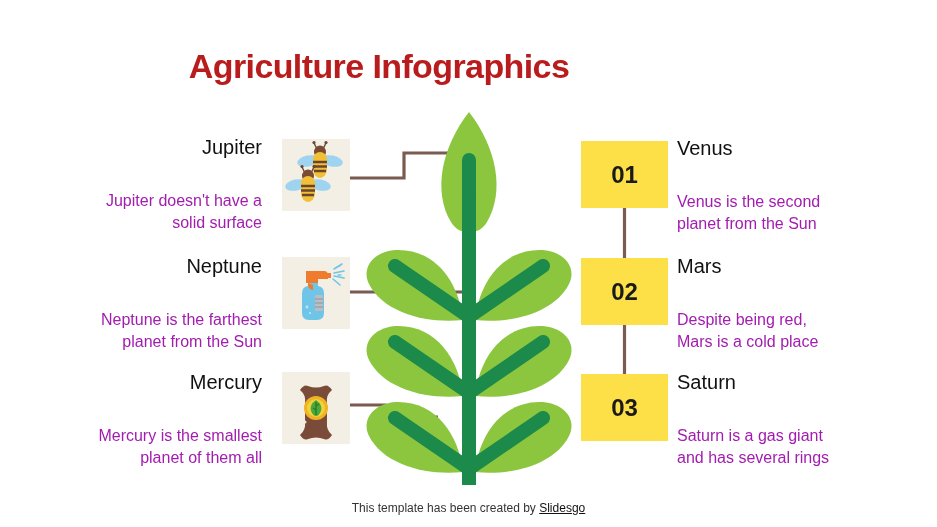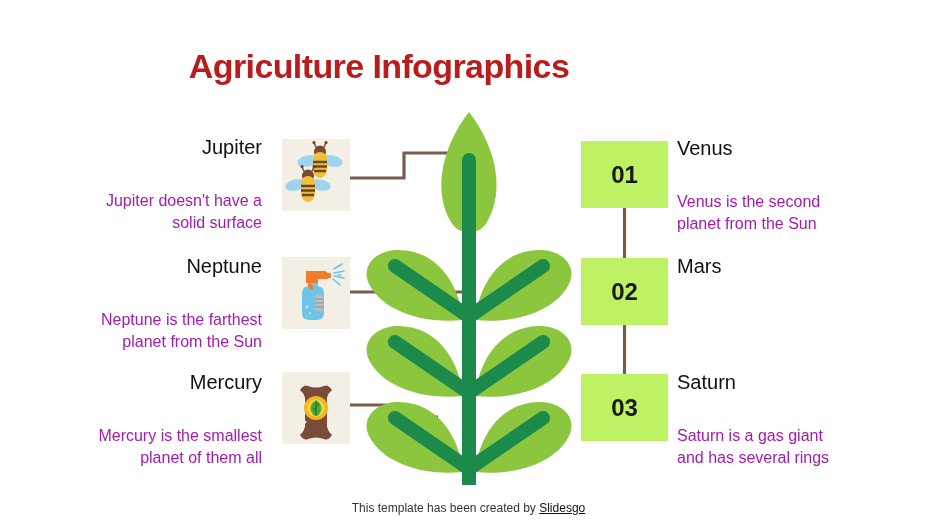--- a/index.html
+++ b/index.html
@@ -66,21 +66,21 @@
   .icon-tile.t1 { top: 139px; }
   .icon-tile.t2 { top: 257px; }
   .icon-tile.t3 { top: 372px; }
   .icon-tile svg { display: block; width: 68px; height: 72px; }
 
   
   .num-box {
     position: absolute;
     width: 87px;
     height: 67px;
-    background: #bef264;
+    background: #fde047;
     left: 581px;
     display: flex;
     align-items: center;
     justify-content: center;
     font-size: 24px;
     font-weight: bold;
     color: #1a1a1a;
   }
   .num-box.n1 { top: 141px; }
   .num-box.n2 { top: 258px; }
@@ -280,20 +280,22 @@
 <div class="num-box n1">01</div>
 <div class="right-entry r1">
   <div class="entry-heading">Venus</div>
   <div class="entry-desc">Venus is the second
 planet from the Sun</div>
 </div>
 
 <div class="num-box n2">02</div>
 <div class="right-entry r2">
   <div class="entry-heading">Mars</div>
+  <div class="entry-desc">Despite being red,
+Mars is a cold place</div>
 </div>
 
 <div class="num-box n3">03</div>
 <div class="right-entry r3">
   <div class="entry-heading">Saturn</div>
   <div class="entry-desc">Saturn is a gas giant
 and has several rings</div>
 </div>
 
 <div class="footer">

